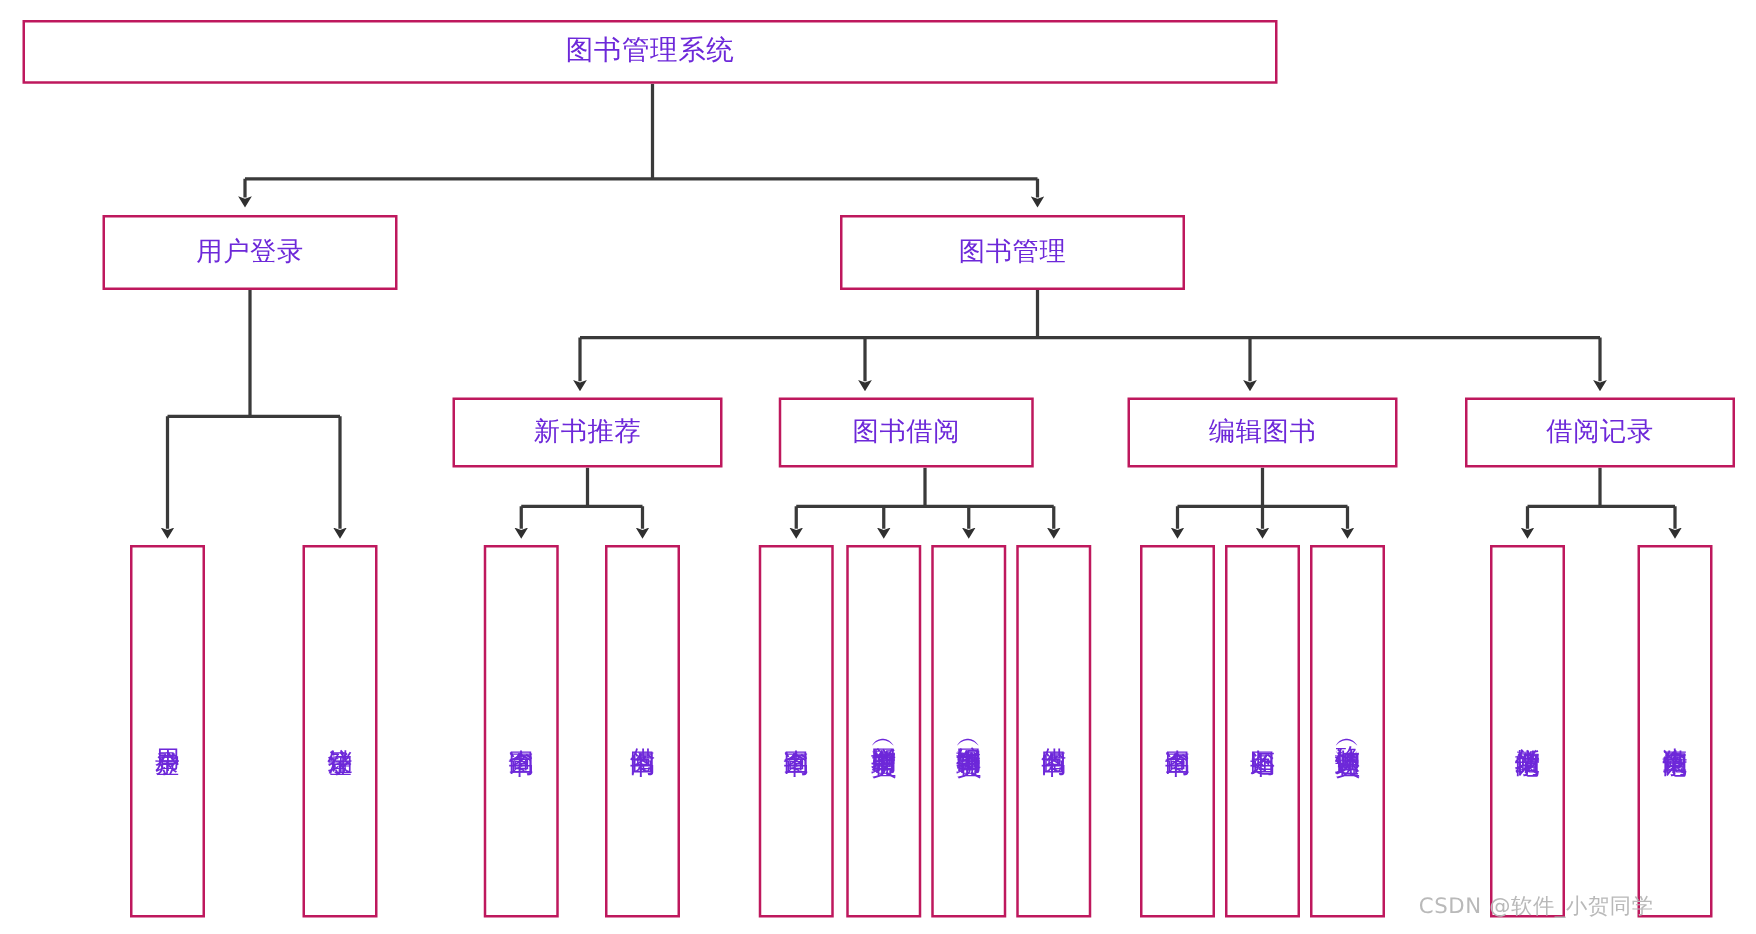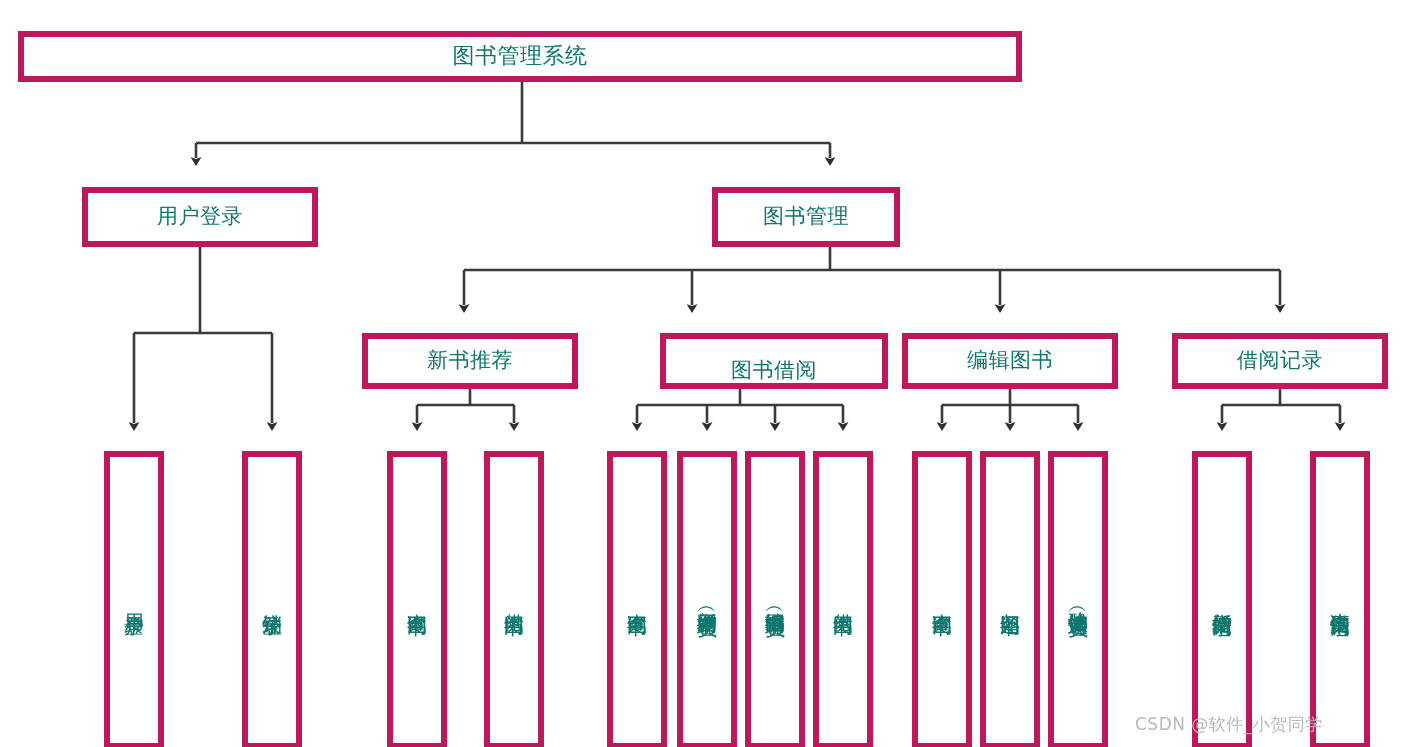--- a/index.html
+++ b/index.html
@@ -23,26 +23,25 @@
     left: 0;
     top: 0;
     width: 1405px;
     height: 747px;
     pointer-events: none;
   }
   .node {
     position: absolute;
     box-sizing: border-box;
     background: #ffffff;
-    border: 6px solid #be185d;
+    border: 2px solid #be185d;
     display: flex;
     align-items: center;
     justify-content: center;
-    color: #0f766e;
-    margin-top: 15px;
+    color: #6d28d9;
   }
   .node.horiz {
     font-size: 21px;
     line-height: 1.2;
     letter-spacing: 0.5px;
   }
   .node.vert {
     writing-mode: vertical-rl;
     text-orientation: upright;
     font-size: 20px;
@@ -118,28 +117,28 @@
     </g>
   </svg>
 
   <div class="node horiz root" style="left:18px; top:16px; width:1004px; height:51px;">
     <span>图书管理系统</span>
   </div>
 
   <div class="node horiz" style="left:82px; top:172px; width:236px; height:60px;">
     <span>用户登录</span>
   </div>
-  <div class="node horiz" style="left:712px; top:172px; width:188px; height:60px;">
+  <div class="node horiz" style="left:672px; top:172px; width:276px; height:60px;">
     <span>图书管理</span>
   </div>
 
   <div class="node horiz" style="left:362px; top:318px; width:216px; height:56px;justify-content:center;">
     <span>新书推荐</span>
   </div>
-  <div class="node horiz" style="left:660px; top:318px; width:228px; height:56px;align-items:flex-end;">
+  <div class="node horiz" style="left:623px; top:318px; width:204px; height:56px;">
     <span>图书借阅</span>
   </div>
   <div class="node horiz" style="left:902px; top:318px; width:216px; height:56px;">
     <span>编辑图书</span>
   </div>
   <div class="node horiz" style="left:1172px; top:318px; width:216px; height:56px;">
     <span>借阅记录</span>
   </div>
 
   <div class="node vert" style="left:104px; top:436px; width:60px; height:298px;">

